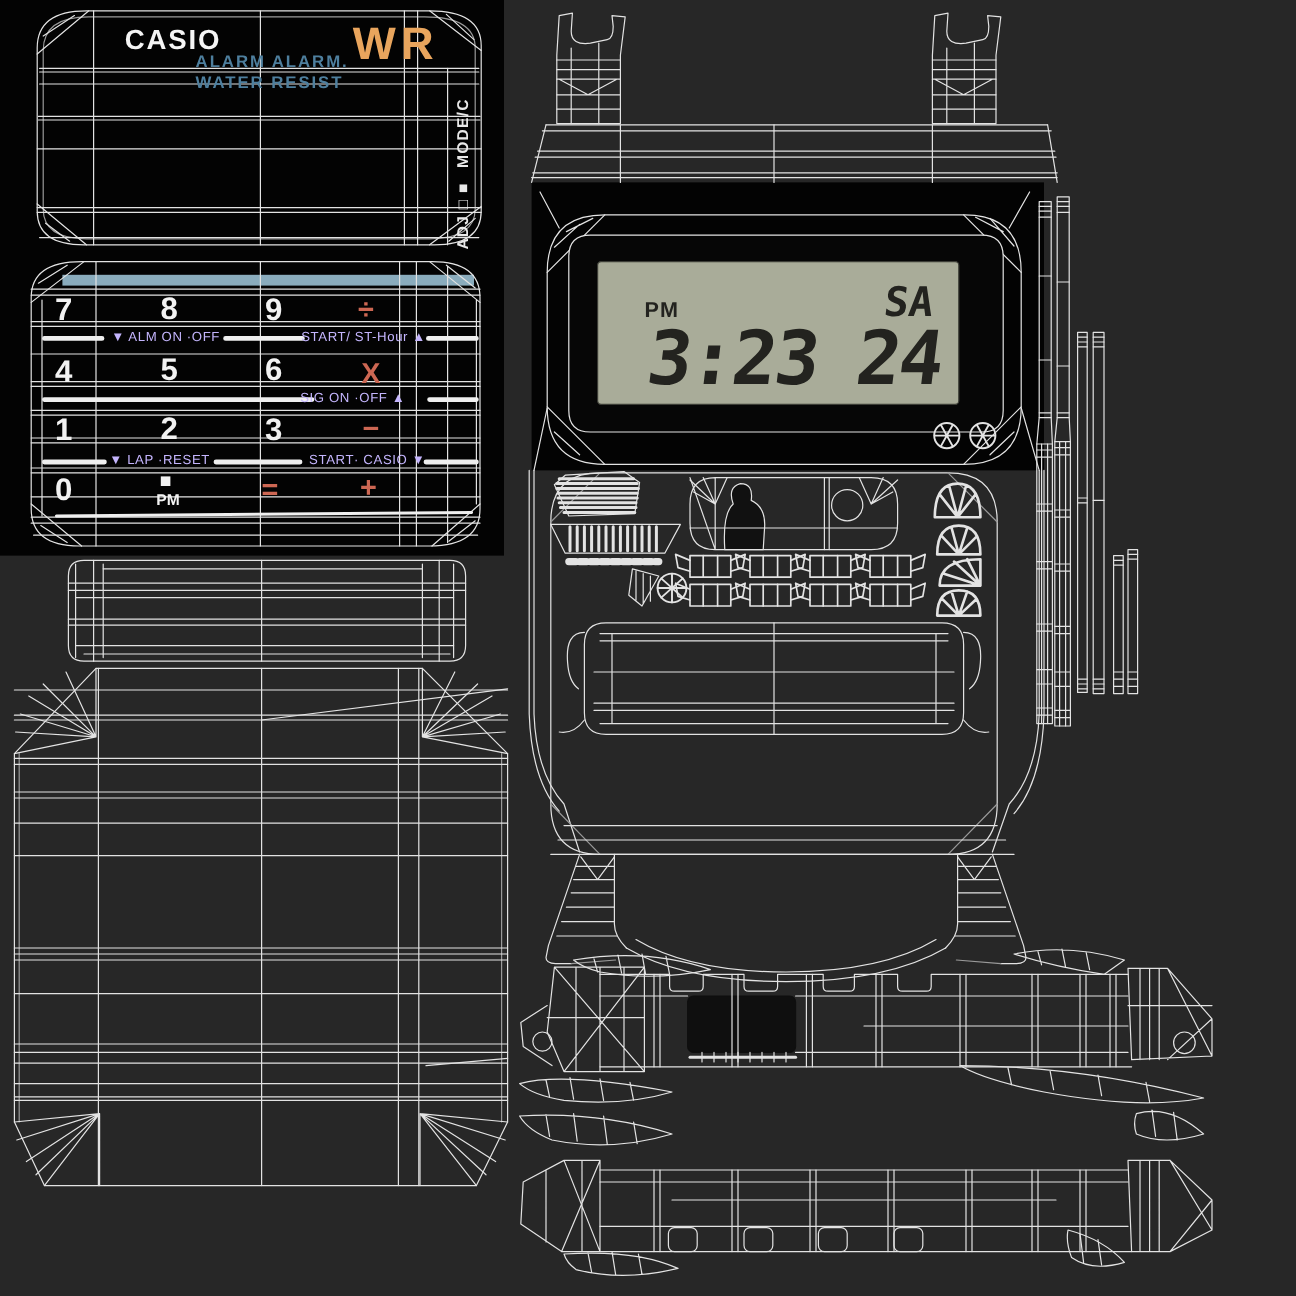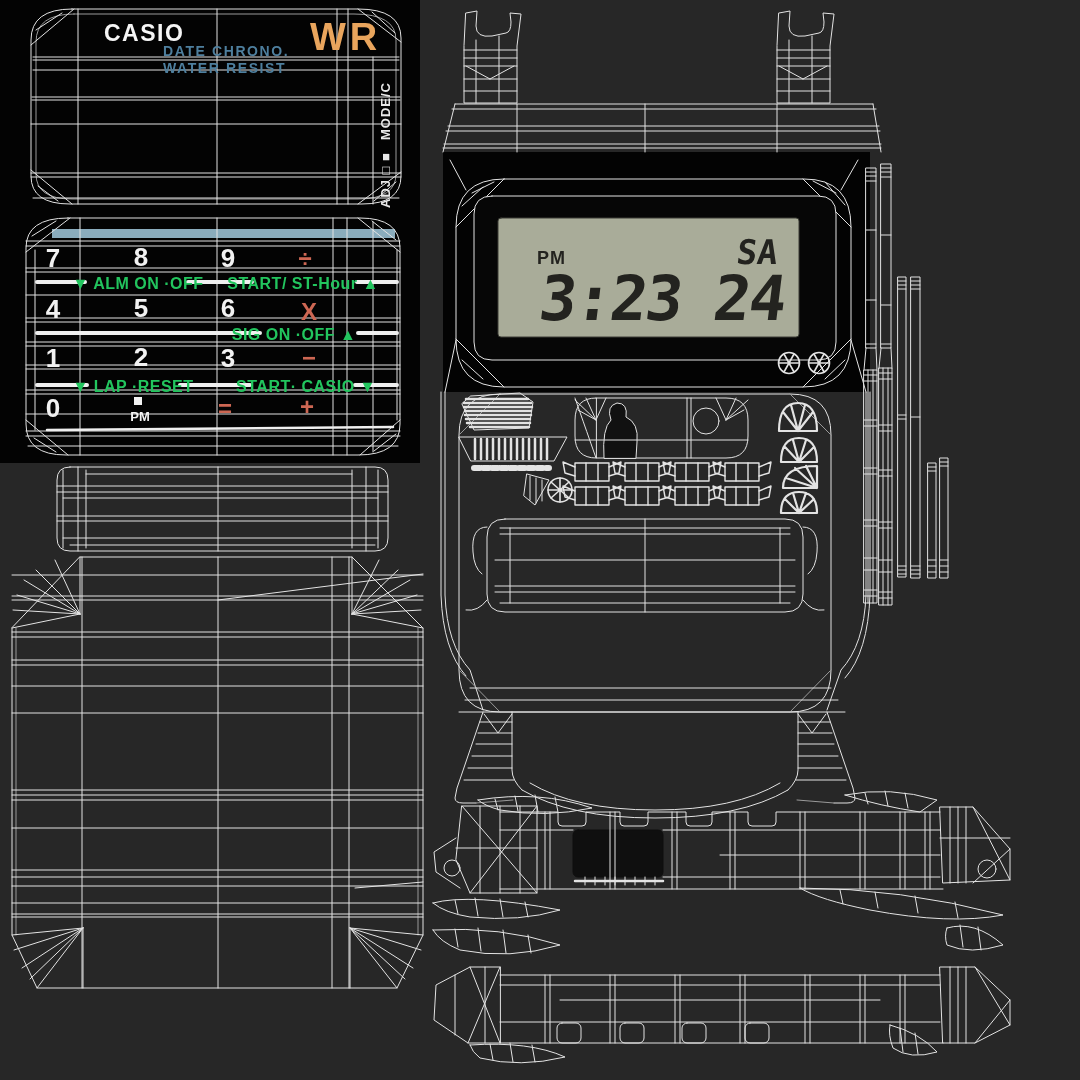--- a/index.html
+++ b/index.html
@@ -3,26 +3,26 @@
 <meta charset="utf-8">
 <style>
   html,body{margin:0;padding:0;background:#272727;}
   #stage{position:relative;width:1080px;height:1080px;background:#272727;overflow:hidden;
          font-family:"Liberation Sans",sans-serif;}
   .blackpane{position:absolute;background:#030303;}
   svg{position:absolute;left:0;top:0;}
   .txt{position:absolute;white-space:nowrap;}
   .casio{color:#f5f5f5;font-weight:bold;font-size:23px;letter-spacing:1.5px;}
   .feat{color:#4e7f9e;font-weight:bold;font-size:14px;letter-spacing:1.6px;}
-  .wr{color:#e9a55d;font-weight:800;font-size:38px;letter-spacing:4px;margin-left:16px;}
+  .wr{color:#e9a55d;font-weight:800;font-size:38px;letter-spacing:4px;}
   .vside{color:#e9e9e9;font-weight:bold;font-size:13px;letter-spacing:1px;
          transform:rotate(-90deg);transform-origin:0 0;}
   .digit{color:#f2f2f2;font-weight:bold;font-size:26px;transform:translate(-50%,0);}
   .op{color:#cd6753;font-weight:bold;font-size:24px;transform:translate(-50%,0);}
-  .klabel{color:#22c55e;font-weight:bold;font-size:16px;letter-spacing:.5px;transform:translate(-50%,0);}
+  .klabel{color:#c4b5fd;font-weight:normal;font-size:11px;letter-spacing:.5px;transform:translate(-50%,0);}
   .pmlbl{color:#f2f2f2;font-weight:bold;font-size:13px;transform:translate(-50%,0);}
   .pmsq{position:absolute;width:8px;height:8px;background:#f2f2f2;}
   .lcdtxt{color:#23231f;}
   .lcd-pm{font-weight:bold;font-size:18px;letter-spacing:1px;}
   .seg{font-family:"DejaVu Sans Mono",monospace;font-weight:bold;transform:skewX(-7deg);}
   .lcd-day{font-size:34px;}
   .lcd-time{font-size:62px;letter-spacing:-2px;}
 </style>
 </head>
 <body>
@@ -217,21 +217,21 @@
       <rect x="620" y="1023" width="24" height="20" rx="5"></rect>
       <rect x="682" y="1023" width="24" height="20" rx="5"></rect>
       <rect x="745" y="1023" width="24" height="20" rx="5"></rect>
       <path d="M470,1045 Q530,1041 565,1057 Q520,1068 480,1058 Q472,1052 470,1045 Z M490,1044 L493,1060 M510,1043 L513,1062 M532,1045 L535,1062"></path>
       <path d="M890,1025 Q920,1033 937,1052 Q910,1060 893,1048 Q888,1035 890,1025 Z M900,1028 L903,1052 M915,1033 L918,1054"></path>
     </g>
   </svg>
 
   <div class="txt casio" style="left:64px;top:20px;margin-left:40px;">CASIO</div>
   <div class="txt feat" style="left:163px;top:27px;margin-top:33px;">WATER RESIST</div>
-  <div class="txt feat" style="left:163px;top:43px;">DATE CHRONO.</div>
+  <div class="txt feat" style="left:163px;top:43px;">ALARM ALARM.</div>
   <div class="txt wr" style="left:294px;top:16px;">WR</div>
   <div class="txt vside" style="left:378px;top:140px;">MODE/C</div>
   <div class="txt vside" style="left:378px;top:208px;">ADJ □ ■</div>
 
   <div class="txt digit" style="left:53px;top:243px;">7</div>
   <div class="txt digit" style="left:141px;top:242px;">8</div>
   <div class="txt digit" style="left:228px;top:243px;">9</div>
   <div class="txt op" style="left:305px;top:245px;">÷</div>
   <div class="txt klabel" style="left:138px;top:275px;">▼ ALM ON ·OFF</div>
   <div class="txt klabel" style="left:303px;top:275px;">START/ ST-Hour ▲</div>

